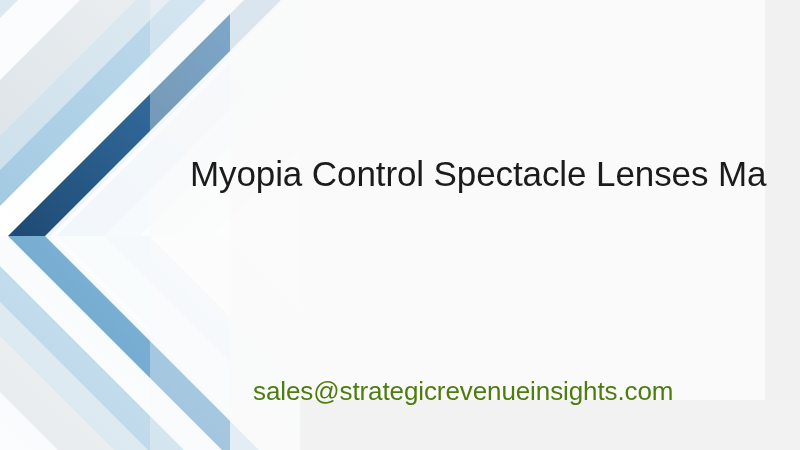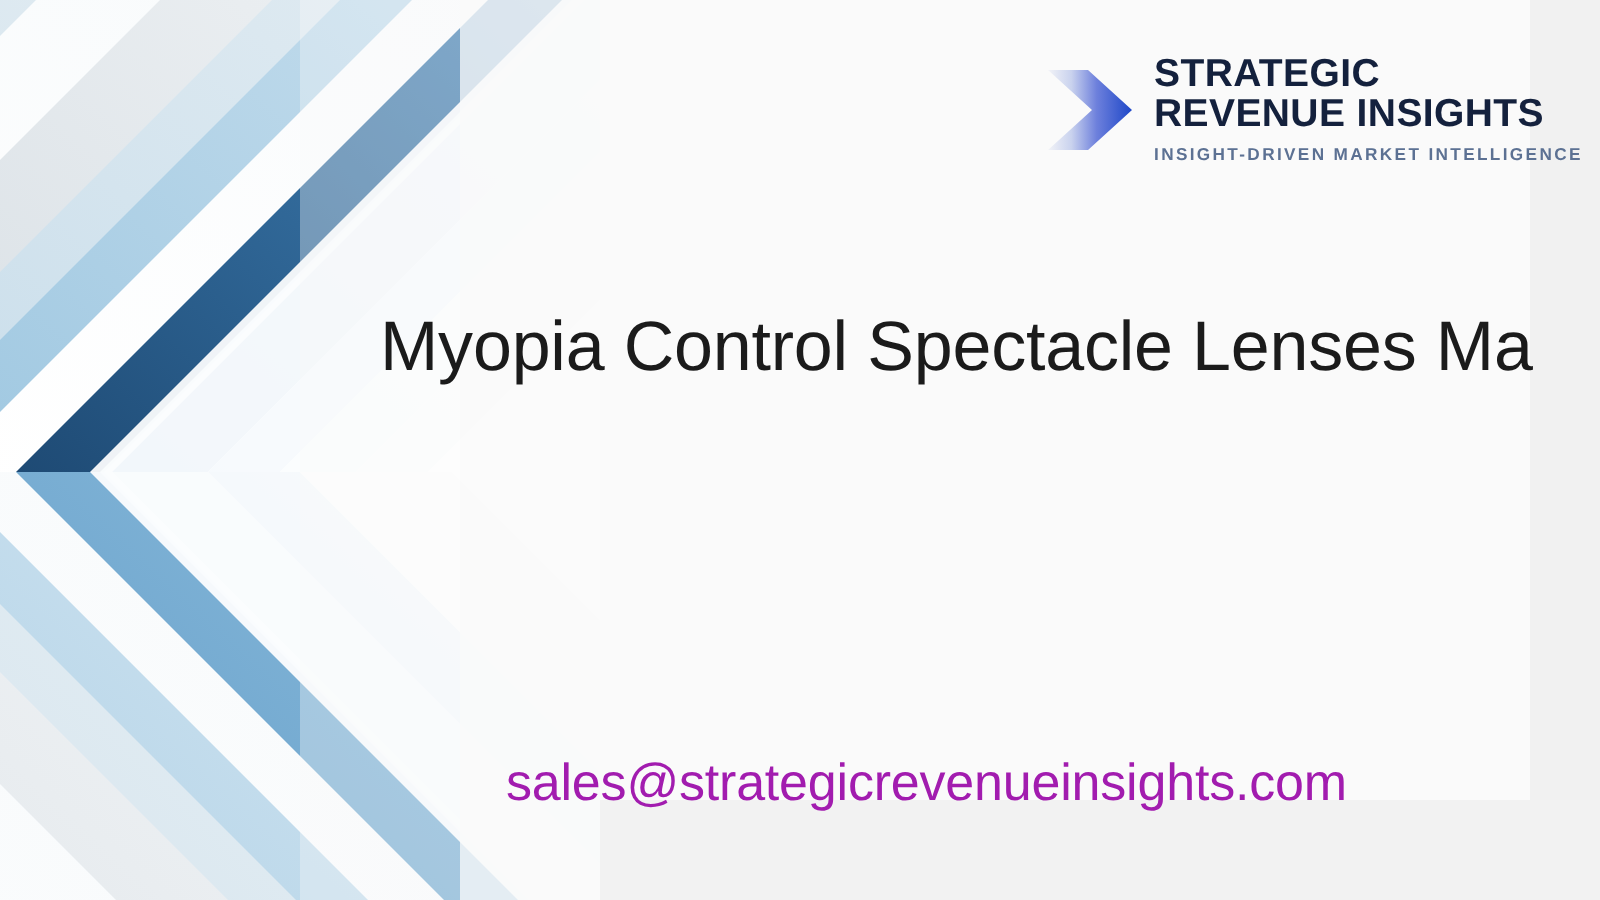--- a/index.html
+++ b/index.html
@@ -111,21 +111,21 @@
     overflow: hidden;
   }
 
   
   .contact-email {
     position: absolute;
     left: 253px;
     top: 374px;
     font-size: 26px;
     font-weight: 400;
-    color: #a21caf;
+    color: #4d7c0f;
     letter-spacing: -0.1px;
     line-height: 34px;
     white-space: nowrap;
   }
 </style>
 </head>
 <body>
 
 <div id="slide">
 
@@ -224,38 +224,18 @@
         </g>
 
         <polygon points="45,236 300,-19 300,491" fill="#ffffff" opacity="0.93"></polygon>
 
         <rect x="150" y="0" width="150" height="450" fill="#fafafa" opacity="0.35"></rect>
         <rect x="230" y="0" width="70" height="450" fill="#fafafa" opacity="0.75"></rect>
       </g>
     </svg>
   </div>
 
-  <div class="logo-lockup">
-
-    <svg class="logo-mark" viewBox="0 0 46 44" xmlns="http://www.w3.org/2000/svg">
-      <defs>
-        <linearGradient id="markGrad" x1="0" y1="0.5" x2="1" y2="0.5">
-          <stop offset="0%" stop-color="#f2f3f7"></stop>
-          <stop offset="28%" stop-color="#c9d2ee"></stop>
-          <stop offset="58%" stop-color="#6d80dc"></stop>
-          <stop offset="100%" stop-color="#1e47c8"></stop>
-        </linearGradient>
-      </defs>
-      <path d="M2,2 L22,2 L44,22 L22,42 L2,42 L24,22 Z" fill="url(#markGrad)"></path>
-    </svg>
-
-    <div class="logo-text-block">
-      <div class="logo-line">STRATEGIC</div>
-      <div class="logo-line">REVENUE INSIGHTS</div>
-      <div class="logo-tagline">INSIGHT-DRIVEN MARKET INTELLIGENCE</div>
-    </div>
-  </div>
 
   <div class="headline">Myopia Control Spectacle Lenses Ma</div>
 
   <div class="contact-email">sales@strategicrevenueinsights.com</div>
 
 </div>
 
 </body></html>

